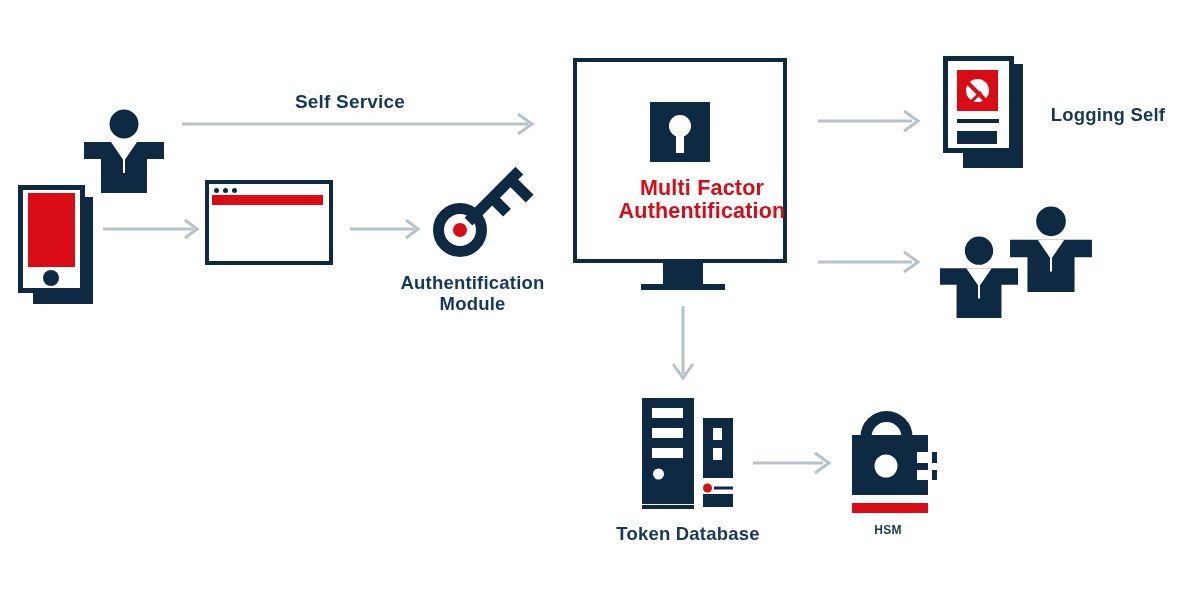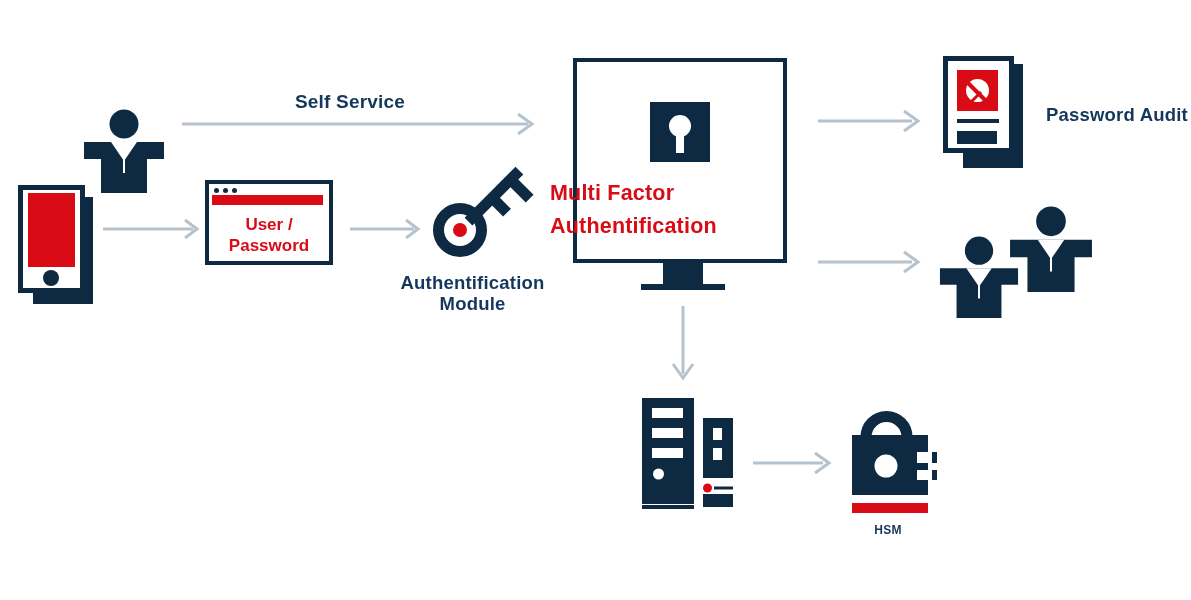--- a/index.html
+++ b/index.html
@@ -25,22 +25,22 @@
   .sa{stroke:var(--arrow);}
   .sr{stroke:var(--red);}
   .nofill{fill:none;}
   .monitor{
     position:absolute;left:573px;top:58px;width:214px;height:205px;
     box-sizing:border-box;border:4px solid var(--navy);background:#fff;
   }
   .monitor-stand{position:absolute;left:663px;top:259px;width:40px;height:27px;background:var(--navy);}
   .monitor-base{position:absolute;left:641px;top:284px;width:84px;height:6px;background:var(--navy);}
   .mfa-title{
-    position:absolute;left:550px;top:177px;width:204px;text-align:left;
-    color:var(--red);font-weight:700;font-size:21.5px;line-height:33px;letter-spacing:.2px;
+    position:absolute;left:600px;top:177px;width:204px;text-align:center;
+    color:var(--red);font-weight:700;font-size:21.5px;line-height:23px;letter-spacing:.2px;
   }
   .login-box{
     position:absolute;left:205px;top:180px;width:128px;height:85px;
     box-sizing:border-box;border:4px solid var(--navy);background:#fff;
   }
   .login-dot{position:absolute;top:4px;width:5px;height:5px;border-radius:50%;background:var(--navy);}
   .login-bar{position:absolute;left:3px;top:11px;width:111px;height:10px;background:var(--red);}
   .login-text{
     position:absolute;left:0;top:30px;width:120px;text-align:center;
     color:var(--red);font-weight:700;font-size:17px;line-height:21px;
@@ -71,24 +71,20 @@
   <svg class="abs" style="left:103px;top:215px" width="98" height="28">
     <line class="sa" x1="0" y1="14" x2="90" y2="14" stroke-width="3"></line>
     <polyline class="sa nofill" points="82,5 94,14 82,23" stroke-width="3"></polyline>
   </svg>
 
   <div class="login-box">
     <span class="login-dot" style="left:5px"></span>
     <span class="login-dot" style="left:14px"></span>
     <span class="login-dot" style="left:23px"></span>
     <div class="login-bar"></div>
-    <div class="login-text">
-      <div>User /</div>
-      <div>Password</div>
-    </div>
   </div>
 
   <svg class="abs" style="left:350px;top:215px" width="72" height="28">
     <line class="sa" x1="0" y1="14" x2="64" y2="14" stroke-width="3"></line>
     <polyline class="sa nofill" points="56,5 68,14 56,23" stroke-width="3"></polyline>
   </svg>
 
   <svg class="abs" style="left:420px;top:155px" width="115" height="115" viewBox="0 0 115 115">
     <g transform="rotate(-45 40 75)">
       <rect class="fn" x="52" y="69.5" width="72" height="11"></rect>
@@ -126,21 +122,21 @@
   <svg class="abs" style="left:943px;top:56px" width="95" height="115" viewBox="0 0 95 115">
     <rect class="fn" x="20" y="8" width="60" height="104"></rect>
     <rect class="fw sn" x="2.5" y="2.5" width="66" height="92" stroke-width="5"></rect>
     <rect class="fr" x="14" y="14" width="41" height="41"></rect>
     <circle class="fw" cx="34.5" cy="34.5" r="11.5"></circle>
     <line class="sr" x1="23" y1="25" x2="45" y2="47" stroke-width="4"></line>
     <line class="sr" x1="28" y1="46" x2="38" y2="36" stroke-width="3"></line>
     <rect class="fn" x="14" y="63" width="42" height="4"></rect>
     <rect class="fn" x="14" y="75" width="40" height="13"></rect>
   </svg>
-  <div class="lbl" style="left:1046px;top:104px;width:124px;font-size:18.5px;white-space:nowrap">Password Audit</div>
+  <div class="lbl" style="left:1046px;top:104px;width:124px;font-size:18.5px;white-space:nowrap">Logging Self</div>
 
   <svg class="abs" style="left:818px;top:248px" width="104" height="28">
     <line class="sa" x1="0" y1="14" x2="94" y2="14" stroke-width="3"></line>
     <polyline class="sa nofill" points="86,4 100,14 86,24" stroke-width="3"></polyline>
   </svg>
 
   <svg class="abs" style="left:1008px;top:206px" width="86" height="86" viewBox="0 0 80 84">
     <circle class="fn" cx="40" cy="15" r="14.5"></circle>
     <path class="fn" d="M0,33 H80 V50 H63 V84 H17 V50 H0 Z"></path>
     <polygon class="fw" points="27,33 53,33 40,52"></polygon>
@@ -165,20 +161,21 @@
     <rect class="fw" x="12" y="55" width="31" height="10"></rect>
     <circle class="fw" cx="18.5" cy="81" r="5.5"></circle>
     <rect class="fn" x="2" y="112" width="52" height="4"></rect>
     <rect class="fn" x="63" y="25" width="30" height="60"></rect>
     <rect class="fw" x="73" y="35" width="9" height="12"></rect>
     <rect class="fw" x="73" y="55" width="9" height="12"></rect>
     <circle class="fr" cx="67.5" cy="95" r="4.5"></circle>
     <rect class="fn" x="74" y="93.5" width="19" height="3"></rect>
     <rect class="fn" x="63" y="101" width="30" height="13"></rect>
   </svg>
+  <div class="lbl" style="left:608px;top:523px;width:160px;font-size:18.5px;white-space:nowrap">Token Database</div>
 
   <svg class="abs" style="left:753px;top:449px" width="80" height="28">
     <line class="sa" x1="0" y1="14" x2="70" y2="14" stroke-width="3"></line>
     <polyline class="sa nofill" points="62,4 76,14 62,24" stroke-width="3"></polyline>
   </svg>
 
   <svg class="abs" style="left:850px;top:406px" width="92" height="110" viewBox="0 0 92 110">
     <circle class="sn nofill" cx="36.5" cy="31" r="20.5" stroke-width="11"></circle>
     <rect class="fn" x="2" y="29" width="76" height="60"></rect>
     <circle class="fw" cx="36" cy="60" r="11.5"></circle>

